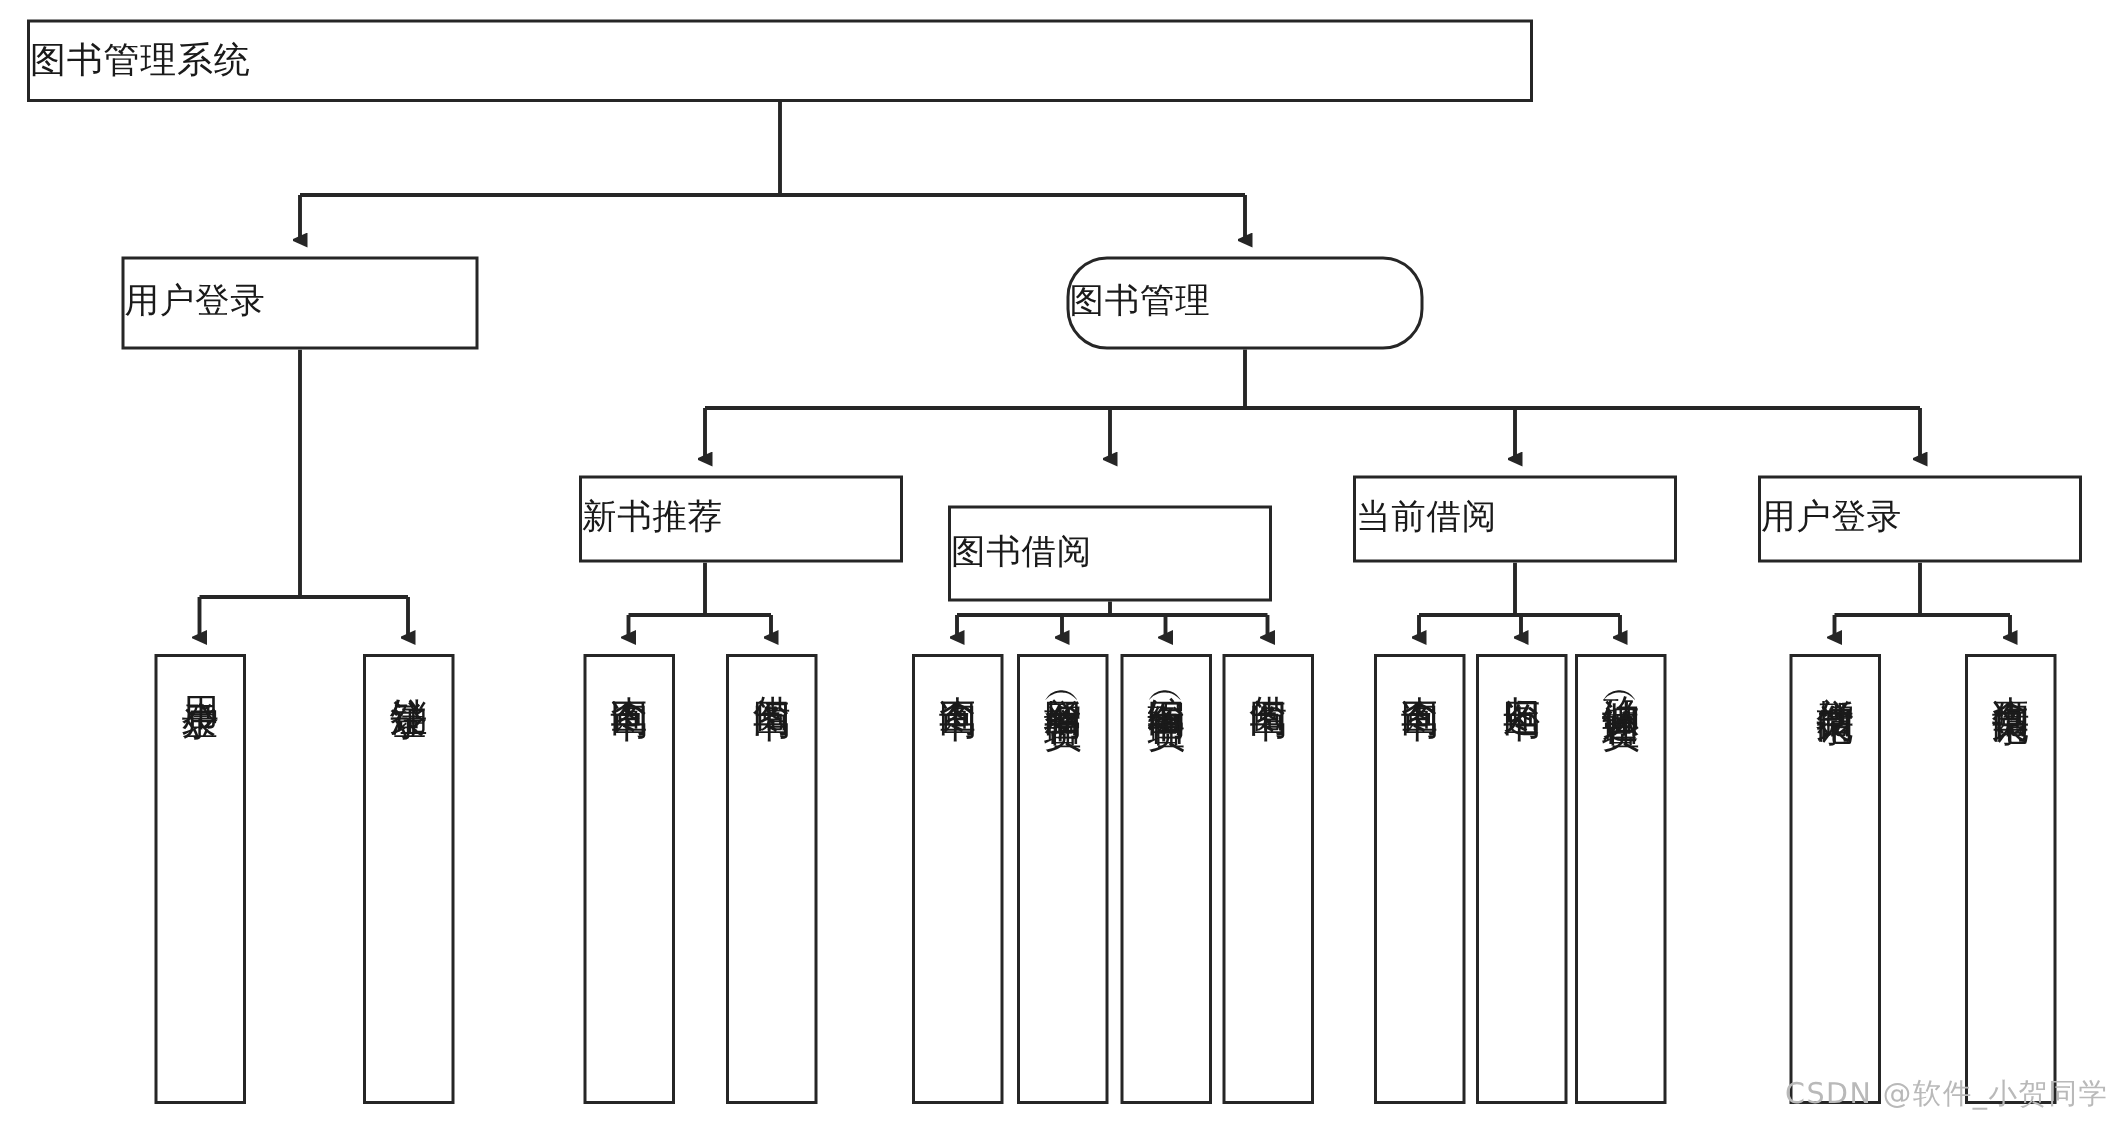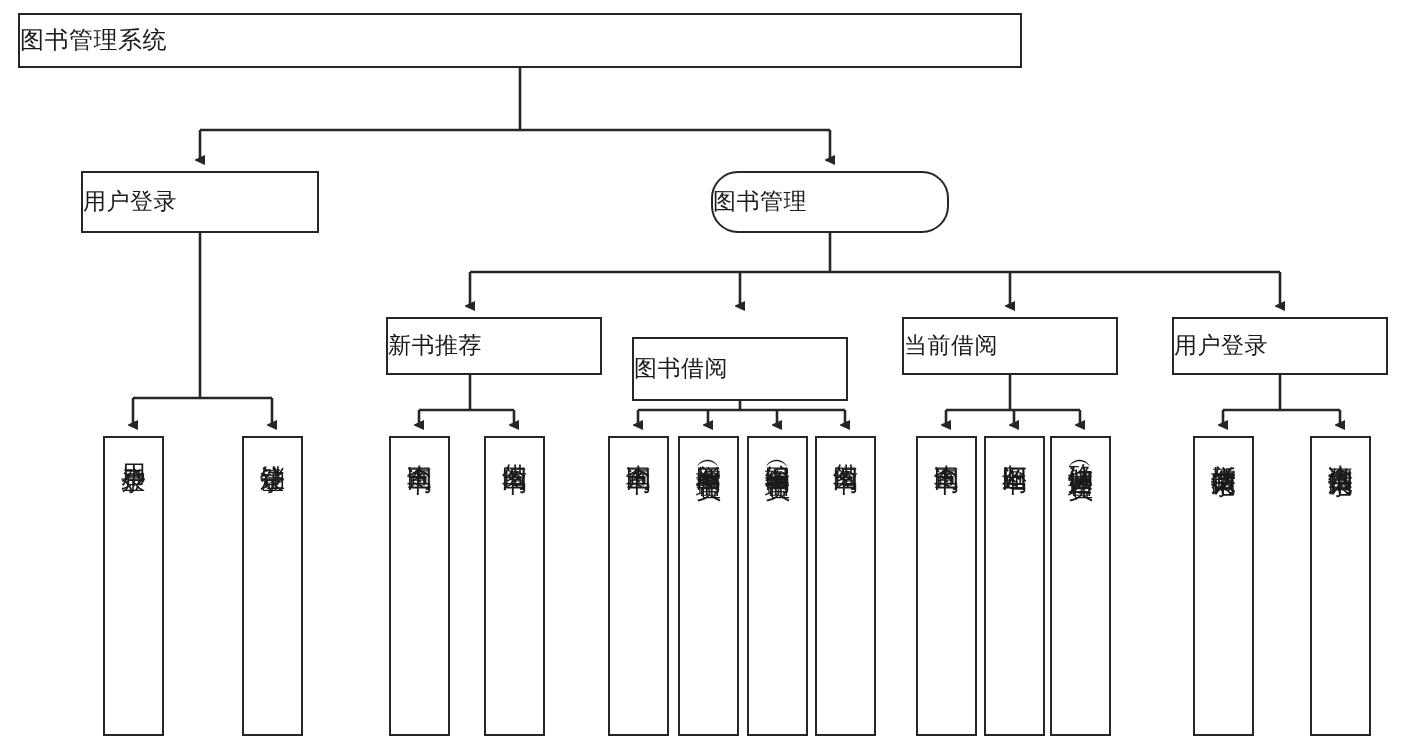--- a/index.html
+++ b/index.html
@@ -196,14 +196,15 @@
   </div>
 
   <div class="node vertical" style="left:1193px; top:436px; width:61px; height:300px;">
     <span class="label">新增借阅记录</span>
   </div>
 
   <div class="node vertical" style="left:1310px; top:436px; width:61px; height:300px;">
     <span class="label">查询借阅记录</span>
   </div>
 
+  <div class="watermark" style="left:1190px; top:716px;">CSDN @软件_小贺同学</div>
 
 </div>
 
 </body></html>

